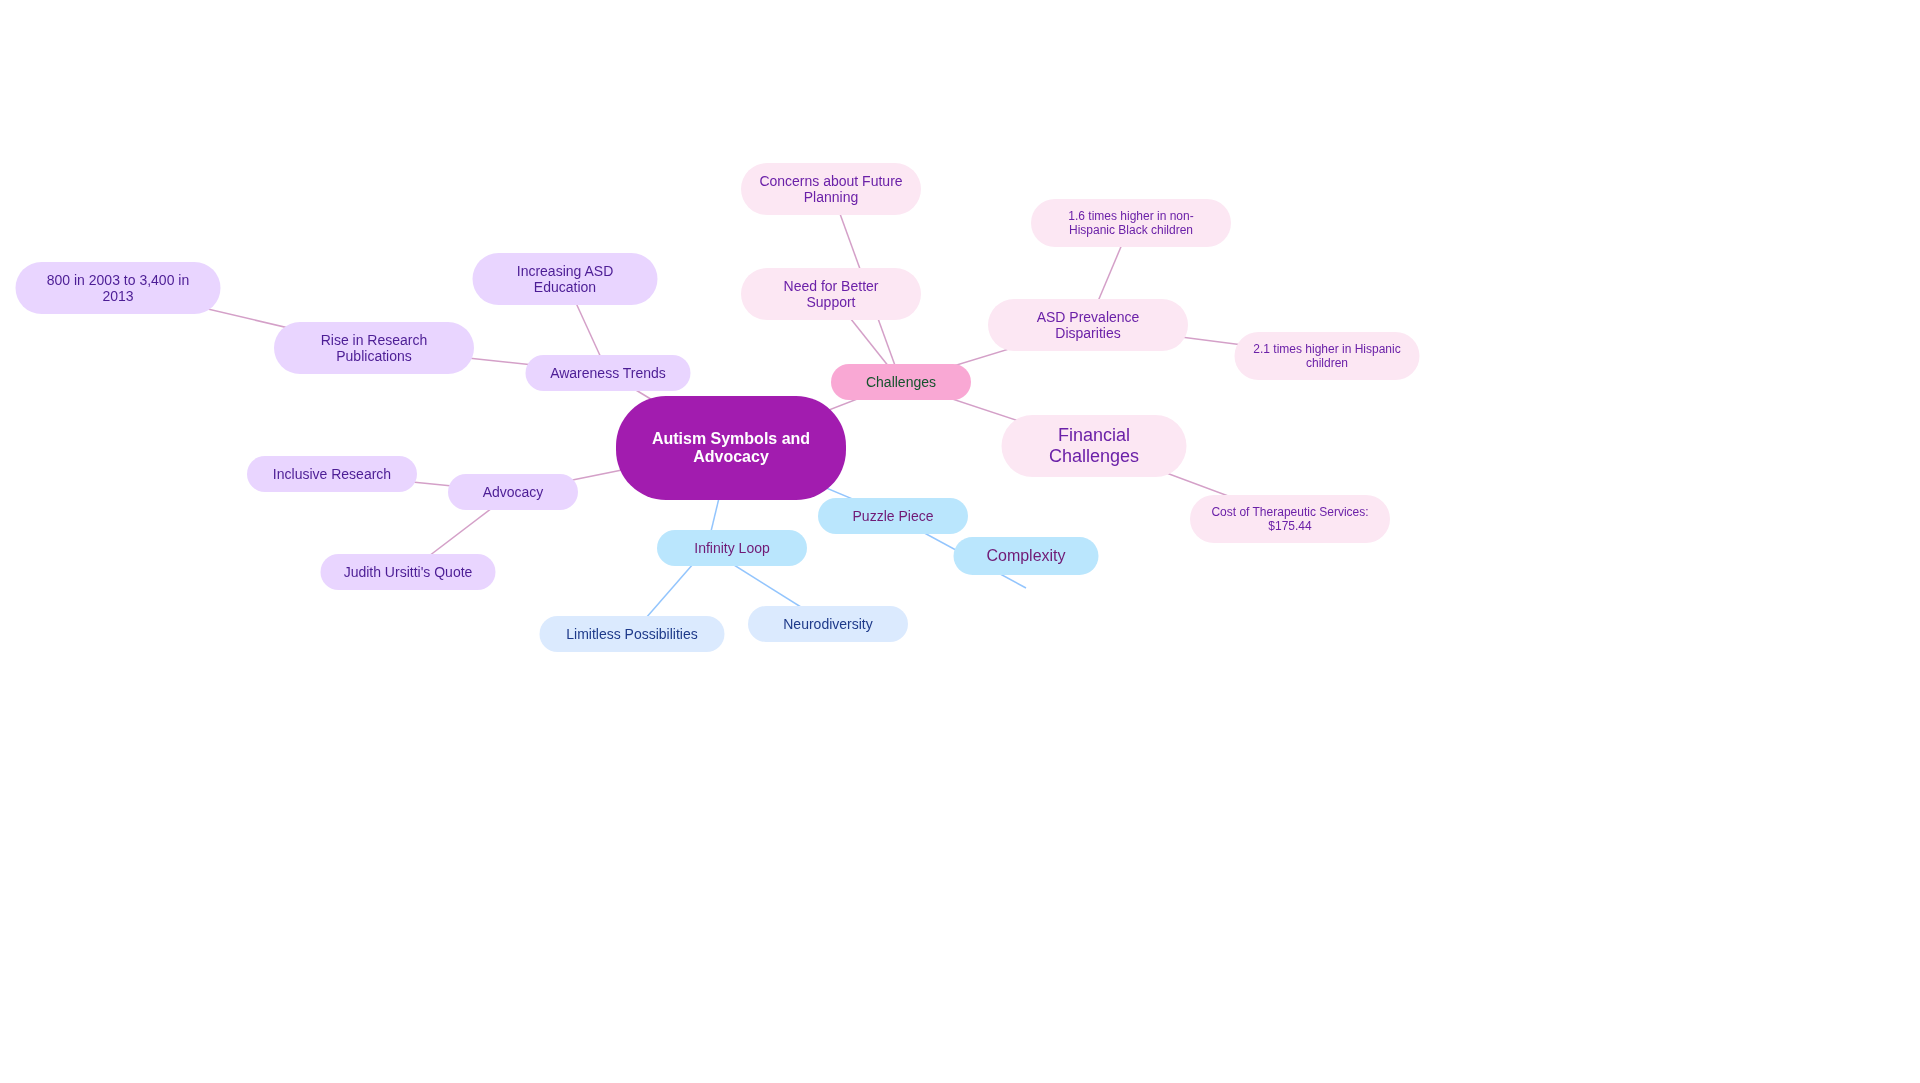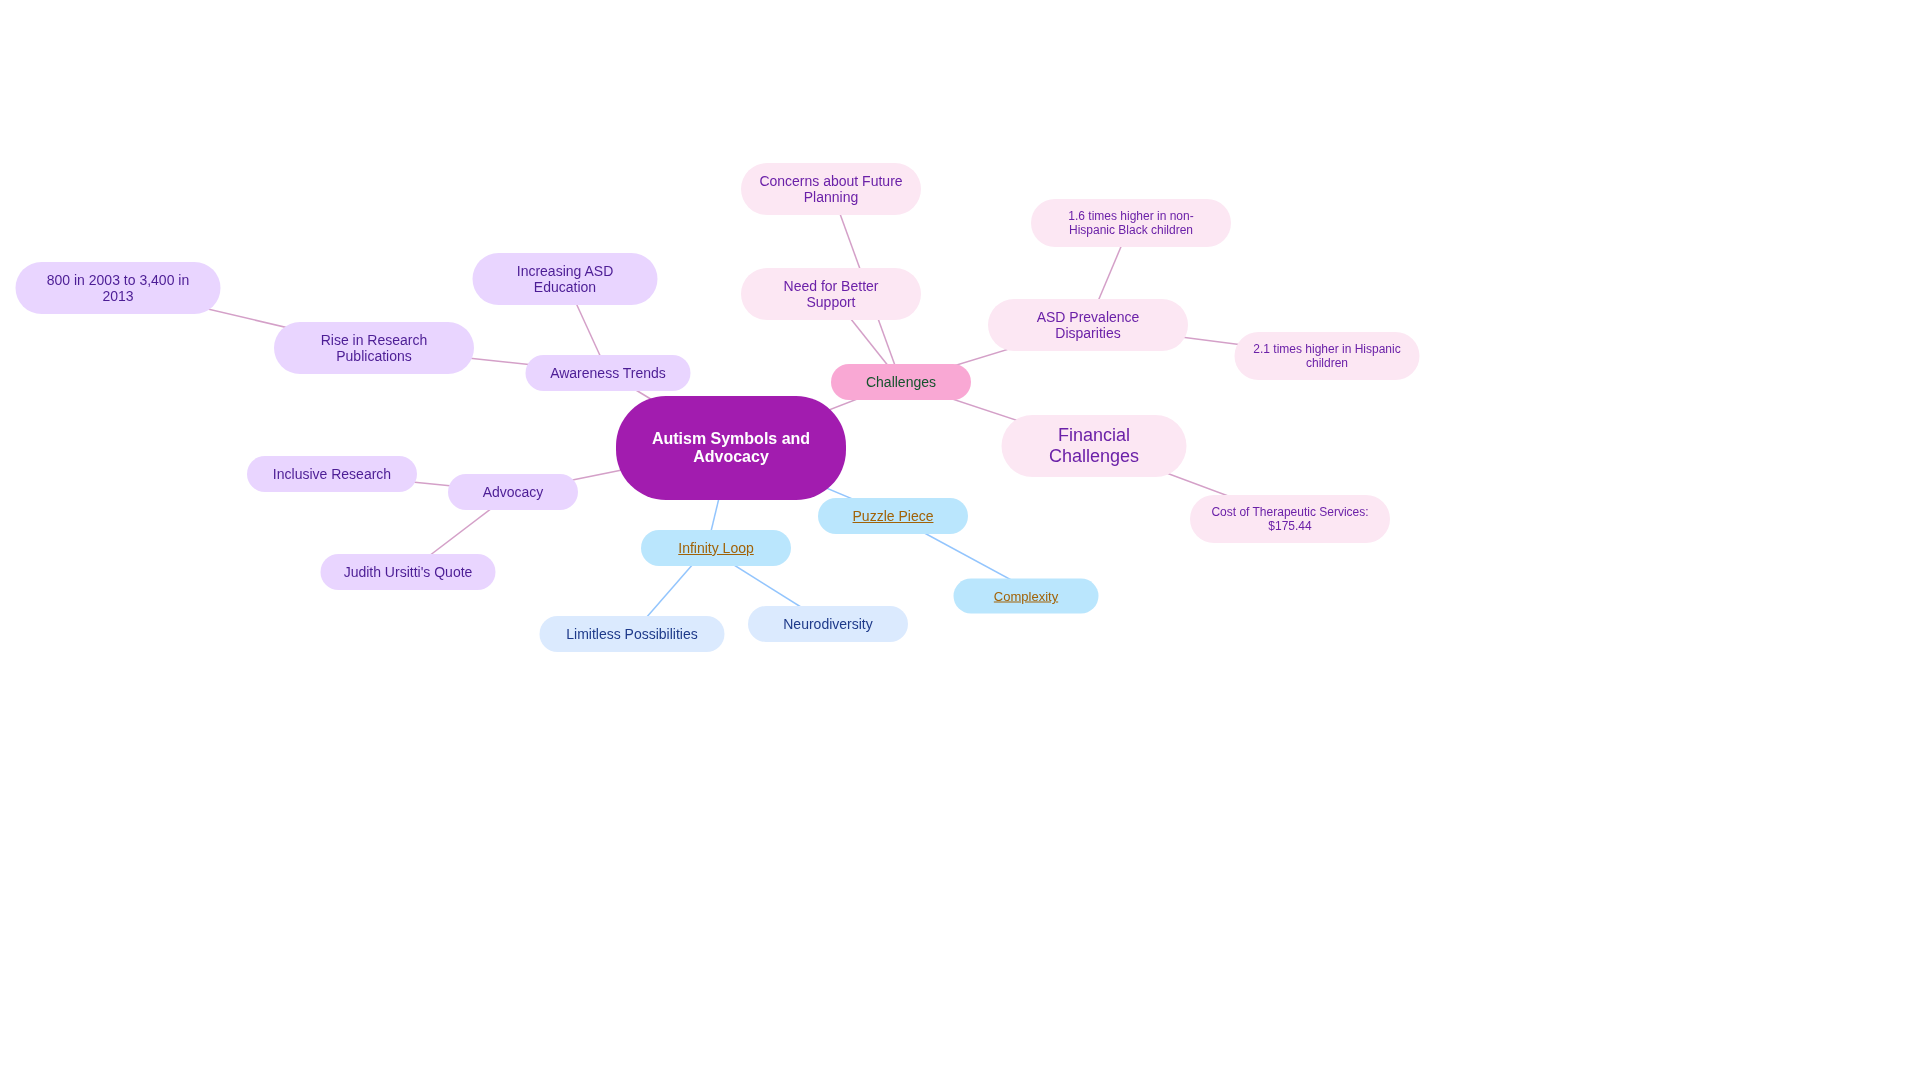--- a/index.html
+++ b/index.html
@@ -54,23 +54,22 @@
       color: #6b21a8;
       border: none;
     }
     .node-purple-light {
       background: #e9d5ff;
       color: #4c1d95;
       border: none;
     }
     .node-blue-light {
       background: #bae6fd;
-      color: #a16207;
+      color: #701a75;
       border: none;
-      text-decoration: underline;
     }
     .node-blue-lighter {
       background: #dbeafe;
       color: #1e3a8a;
       border: none;
     }
   </style>
 </head>
 <body>
 
@@ -106,18 +105,18 @@
     <div class="node node-pink-light" style="left: 1327px; top: 356px; width: 185px; font-size: 12px;">2.1 times higher in Hispanic children</div>
     <div class="node node-pink-light" style="left: 1094px; top: 446px; width: 185px; font-size: 18px;">Financial Challenges</div>
     <div class="node node-pink-light" style="left: 1290px; top: 519px; width: 200px; font-size: 12px;">Cost of Therapeutic Services: $175.44</div>
     <div class="node node-purple-light" style="left: 608px; top: 373px; width: 165px; font-size: 14px;">Awareness Trends</div>
     <div class="node node-purple-light" style="left: 565px; top: 279px; width: 185px; font-size: 14px;">Increasing ASD Education</div>
     <div class="node node-purple-light" style="left: 374px; top: 348px; width: 200px; font-size: 14px;">Rise in Research Publications</div>
     <div class="node node-purple-light" style="left: 118px; top: 288px; width: 205px; font-size: 14px;">800 in 2003 to 3,400 in 2013</div>
     <div class="node node-purple-light" style="left: 513px; top: 492px; width: 130px; font-size: 14px;">Advocacy</div>
     <div class="node node-purple-light" style="left: 332px; top: 474px; width: 170px; font-size: 14px;">Inclusive Research</div>
     <div class="node node-purple-light" style="left: 408px; top: 572px; width: 175px; font-size: 14px;">Judith Ursitti's Quote</div>
-    <div class="node node-blue-light" style="left: 716px; top: 548px; width: 150px; font-size: 14px;">Infinity Loop</div>
+    <div class="node node-blue-light" style="left: 732px; top: 548px; width: 150px; font-size: 14px;">Infinity Loop</div>
     <div class="node node-blue-light" style="left: 893px; top: 516px; width: 150px; font-size: 14px;">Puzzle Piece</div>
-    <div class="node node-blue-light" style="left: 1026px; top: 596px; width: 145px; font-size: 13px;">Complexity</div>
+    <div class="node node-blue-light" style="left: 1026px; top: 556px; width: 145px; font-size: 16px;">Complexity</div>
     <div class="node node-blue-lighter" style="left: 632px; top: 634px; width: 185px; font-size: 14px;">Limitless Possibilities</div>
     <div class="node node-blue-lighter" style="left: 828px; top: 624px; width: 160px; font-size: 14px;">Neurodiversity</div>
   </div>
 
 </body></html>

